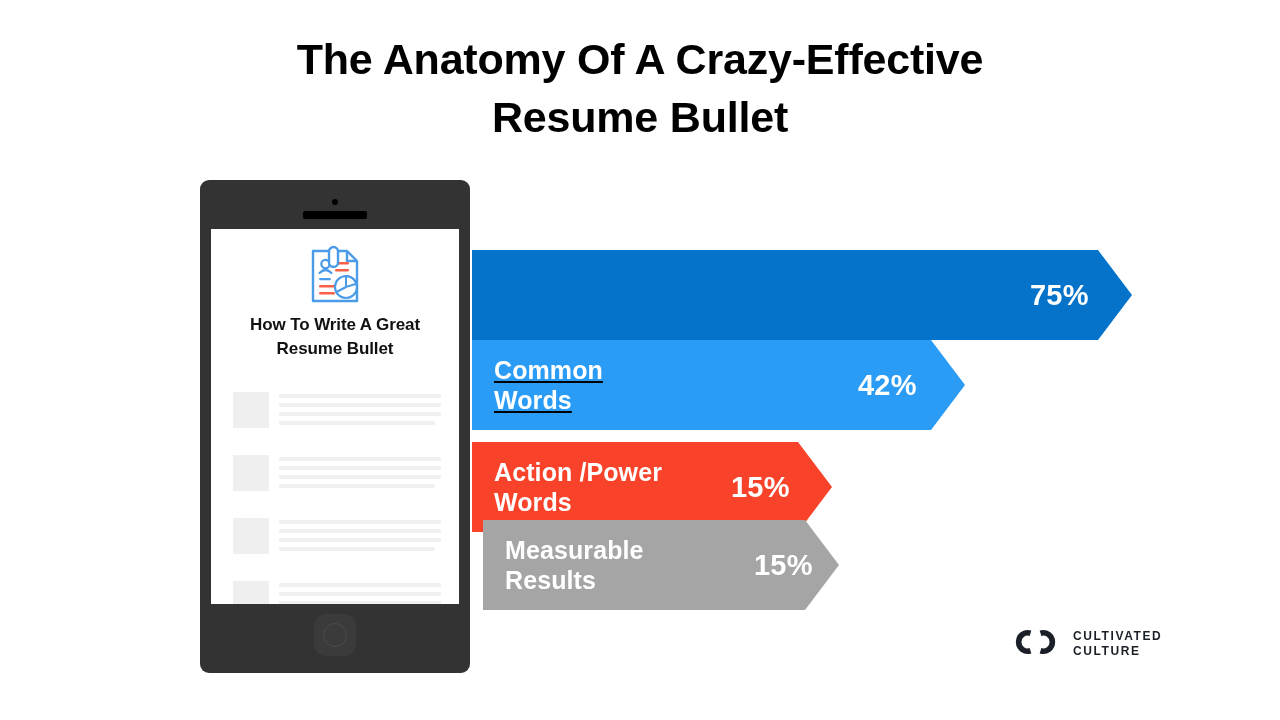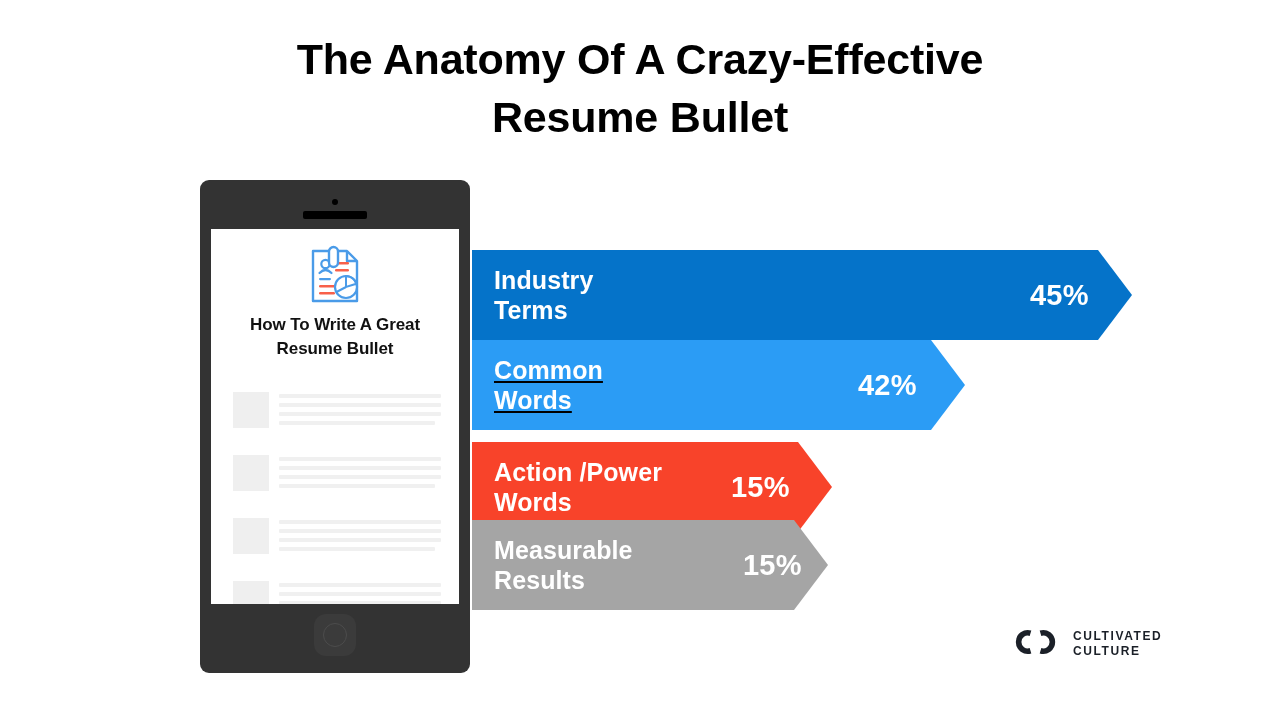--- a/index.html
+++ b/index.html
@@ -134,41 +134,39 @@
   <h1 id="title">
     <span class="t-line">The Anatomy Of A Crazy-Effective</span>
     <span class="t-line">Resume Bullet</span>
   </h1>
 
   <div id="chart">
       <div class="bar-row" style="top: 0px; width: 660px;">
         <svg class="bar-shape" viewBox="0 0 660 90" preserveAspectRatio="none">
           <polygon points="0,0 626,0 660,45 626,90 0,90" fill="#0573C9"></polygon>
         </svg>
-        <div class="bar-label">Industry
-Terms</div>
-        <div class="bar-value" style="left: 558px;">45%</div>
+        <div class="bar-value" style="left: 558px;">75%</div>
       </div>
       <div class="bar-row" style="top: 90px; width: 493px; text-decoration: underline;">
         <svg class="bar-shape" viewBox="0 0 493 90" preserveAspectRatio="none">
           <polygon points="0,0 459,0 493,45 459,90 0,90" fill="#2B9CF5"></polygon>
         </svg>
         <div class="bar-label">Common
 Words</div>
         <div class="bar-value" style="left: 386px;">42%</div>
       </div>
       <div class="bar-row" style="top: 192px; width: 360px;">
         <svg class="bar-shape" viewBox="0 0 360 90" preserveAspectRatio="none">
           <polygon points="0,0 326,0 360,45 326,90 0,90" fill="#F8432A"></polygon>
         </svg>
         <div class="bar-label">Action /Power
 Words</div>
         <div class="bar-value" style="left: 259px;">15%</div>
       </div>
-      <div class="bar-row" style="top: 270px; width: 356px;">
+      <div class="bar-row" style="top: 270px; width: 356px; margin-left: 11px;">
         <svg class="bar-shape" viewBox="0 0 356 90" preserveAspectRatio="none">
           <polygon points="0,0 322,0 356,45 322,90 0,90" fill="#A5A5A5"></polygon>
         </svg>
         <div class="bar-label">Measurable
 Results</div>
         <div class="bar-value" style="left: 271px;">15%</div>
       </div>
     </div>
 
   <div id="phone">

